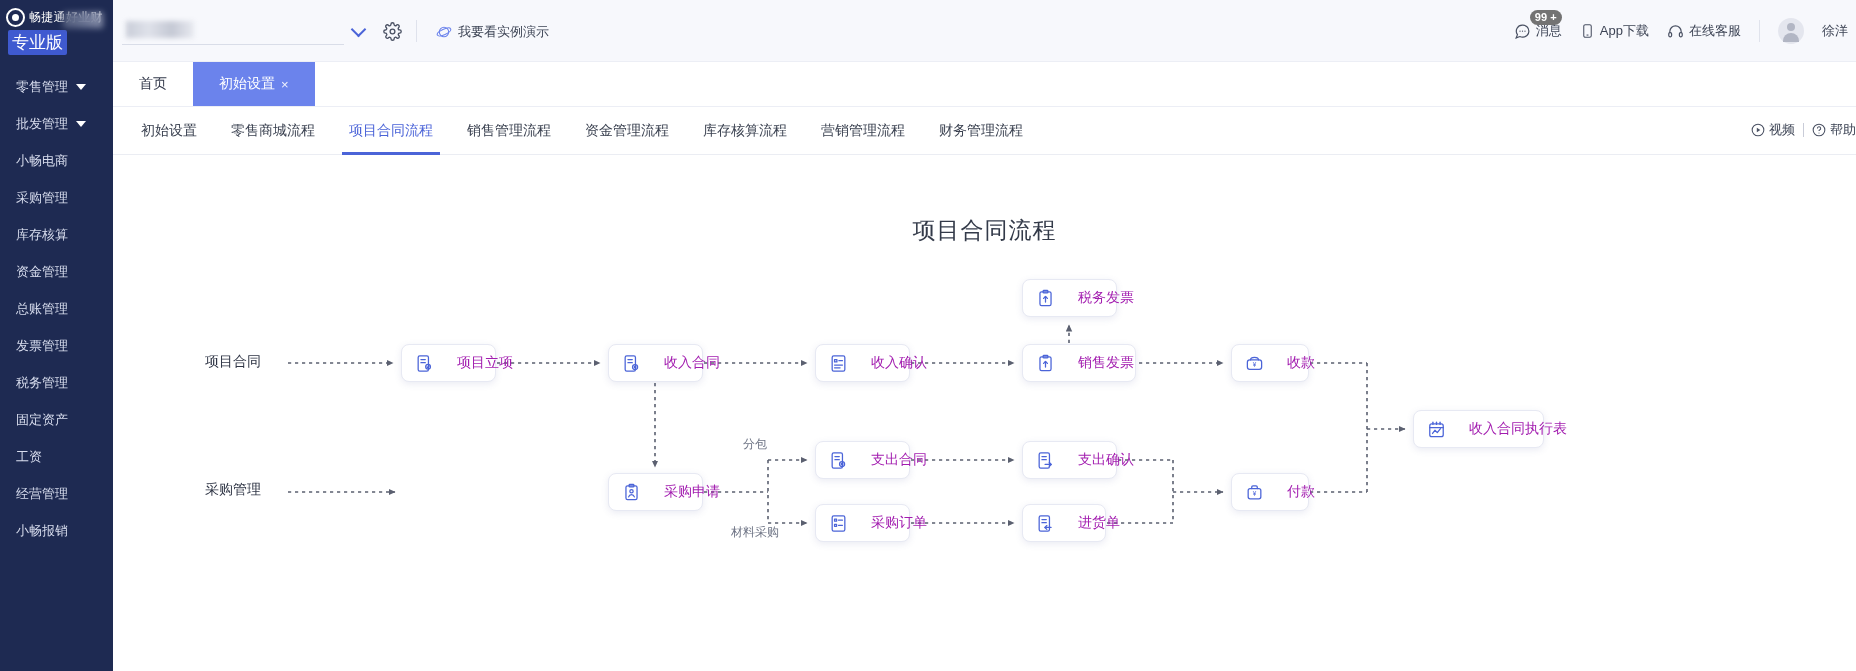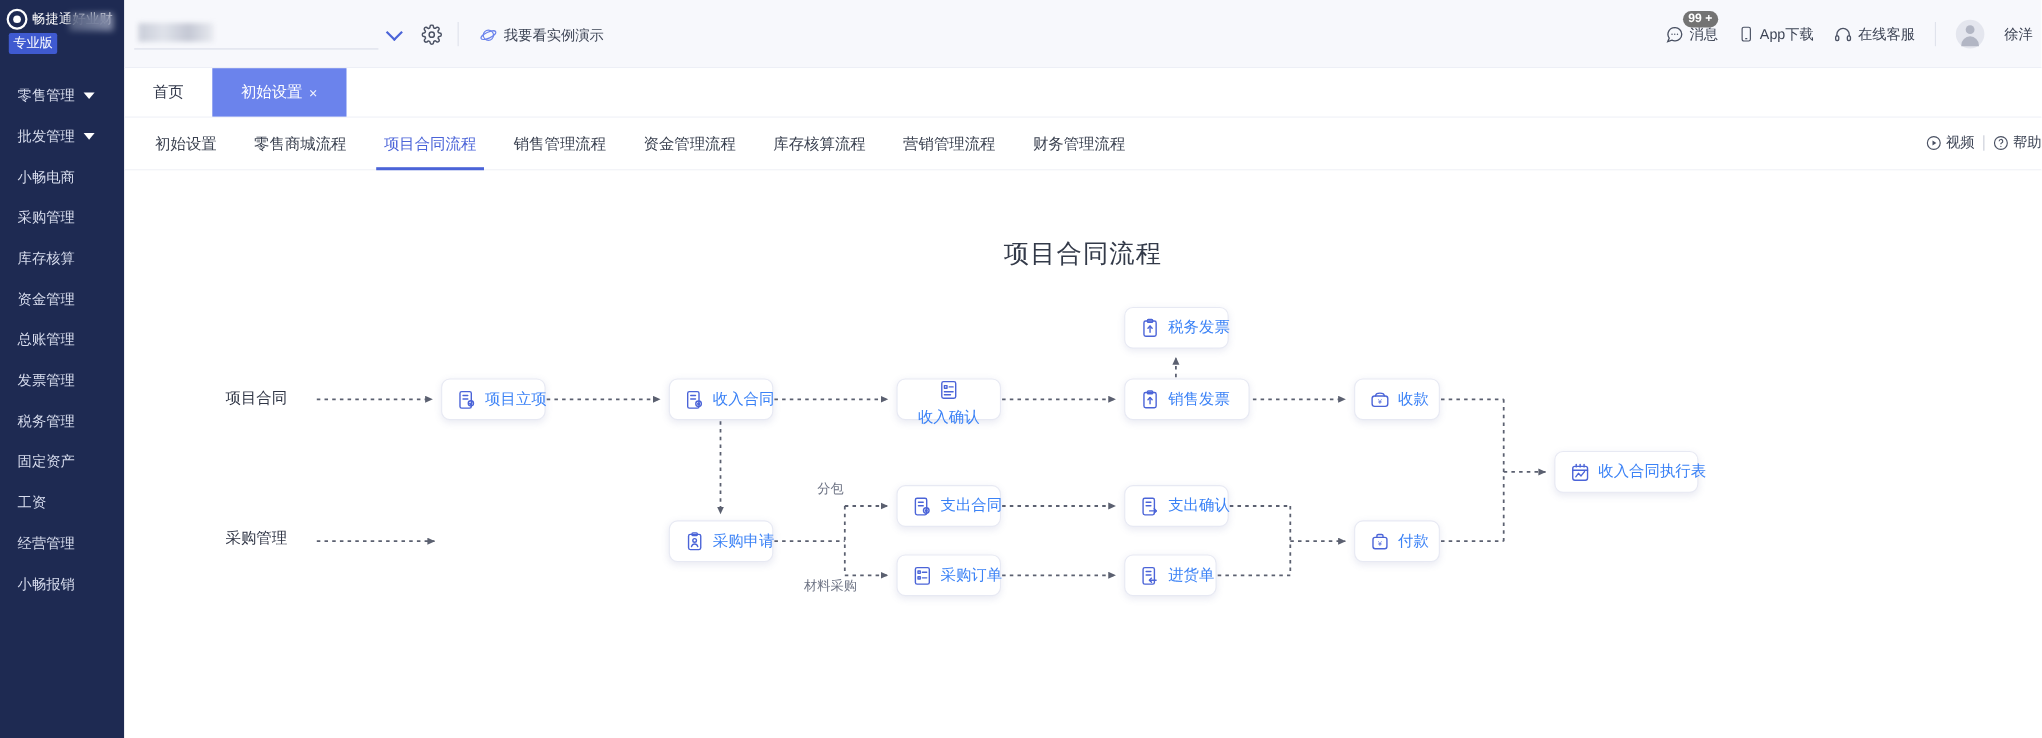--- a/index.html
+++ b/index.html
@@ -29,21 +29,21 @@
   .logo-text {
     color: #ffffff; font-size: 12px; letter-spacing: .3px; white-space: nowrap;
   }
   .logo-blur {
     position: absolute; left: 63px; top: 12px; width: 40px; height: 16px;
     background: linear-gradient(90deg,#55607f,#6e7896,#8b93ad);
     filter: blur(3px); opacity:.95;
   }
   .logo-badge {
     display: inline-block; margin: 3px 0 0 2px; padding: 1px 4px;
-    background: #3f5ad0; color: #fff; font-size: 12px; border-radius: 2px;
+    background: #3f5ad0; color: #fff; font-size: 17px; border-radius: 2px;
   }
   .nav-list { margin-top: 6px; }
   .nav-item {
     height: 37px; display: flex; align-items: center;
     padding-left: 16px; color: #d7dced; font-size: 13px; cursor: pointer;
     white-space: nowrap;
   }
   .caret {
     margin-left: 8px; width: 0; height: 0;
     border-left: 5px solid transparent; border-right: 5px solid transparent;
@@ -154,22 +154,22 @@
   .flow-title {
     position: absolute; left: 0; right: 0; top: 60px; text-align: center;
     font-size: 23px; color: #333a49; letter-spacing: 1px;
   }
   #flow-svg { position: absolute; left: 0; top: 0; }
 
   .node {
     position: absolute; height: 38px; background: #ffffff;
     border: 1px solid #e7e9f3; border-radius: 8px;
     box-shadow: 0 2px 7px rgba(90,100,160,.13);
-    display: flex; align-items: center; gap: 7px; padding: 0 13px;
-    font-size: 14px; color: #3b82f6; cursor: pointer; white-space: nowrap;
+    display: flex; align-items: center; gap: 23px; padding: 0 13px;
+    font-size: 14px; color: #a21caf; cursor: pointer; white-space: nowrap;
   }
   .node svg { flex: none; }
   .rowlabel {
     position: absolute; font-size: 14px; color: #2f3545; white-space: nowrap;
   }
   .edgelabel {
     position: absolute; font-size: 12px; color: #6d7384; white-space: nowrap;
   }
 </style>
 </head>
@@ -411,21 +411,21 @@
         <div class="node" style="left: 495px; top: 189px; width: 95px;">
           <svg width="19" height="19" viewBox="0 0 24 24" fill="none" stroke="#4b64d8" stroke-width="1.6" stroke-linecap="round" stroke-linejoin="round">
             <rect x="4" y="2.5" width="13" height="19" rx="2"></rect>
             <line x1="7.5" y1="7" x2="13" y2="7"></line>
             <line x1="7.5" y1="11" x2="13" y2="11"></line>
             <circle cx="16.5" cy="16.5" r="3.2"></circle>
             <circle cx="16.5" cy="16.5" r="1"></circle>
           </svg>
           <span>收入合同</span>
         </div>
-        <div class="node" style="left: 702px; top: 189px; width: 95px; flex-direction: column;">
+        <div class="node" style="left: 702px; top: 189px; width: 95px;">
           <svg width="19" height="19" viewBox="0 0 24 24" fill="none" stroke="#4b64d8" stroke-width="1.6" stroke-linecap="round" stroke-linejoin="round">
             <rect x="4" y="2.5" width="16" height="19" rx="2"></rect>
             <path d="M7 7h3v3H7z"></path>
             <line x1="12.5" y1="8.5" x2="17" y2="8.5"></line>
             <line x1="7" y1="14" x2="17" y2="14"></line>
             <line x1="7" y1="17.5" x2="14" y2="17.5"></line>
           </svg>
           <span>收入确认</span>
         </div>
         <div class="node" style="left: 909px; top: 189px; width: 114px; font-family: Liberation Mono, monospace;">

